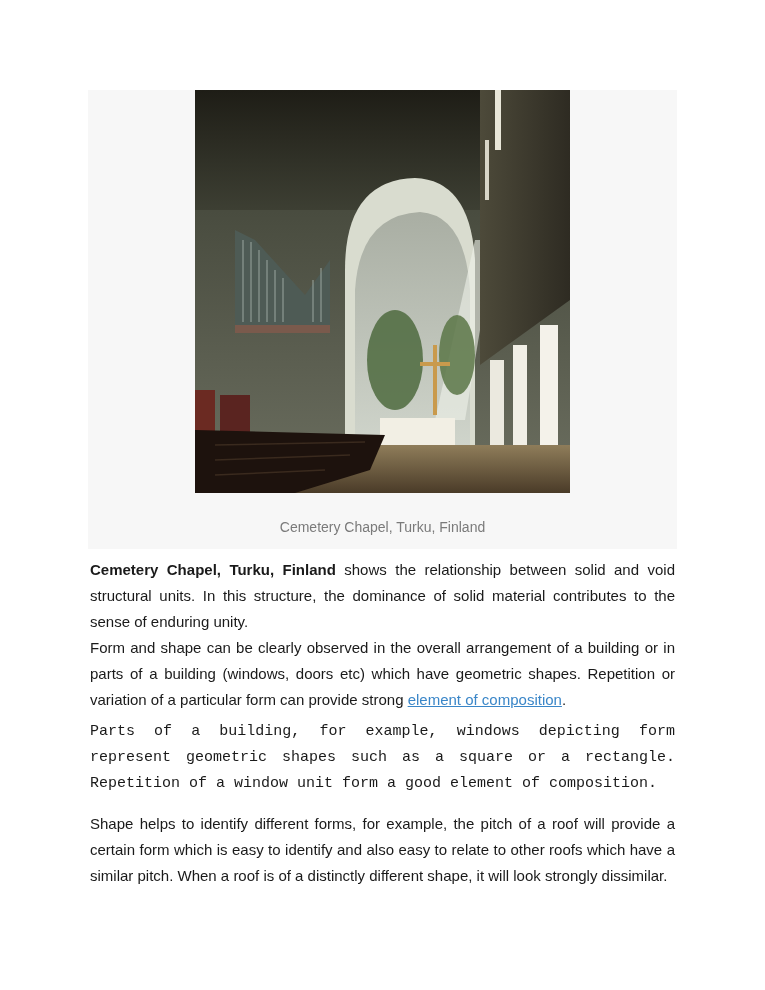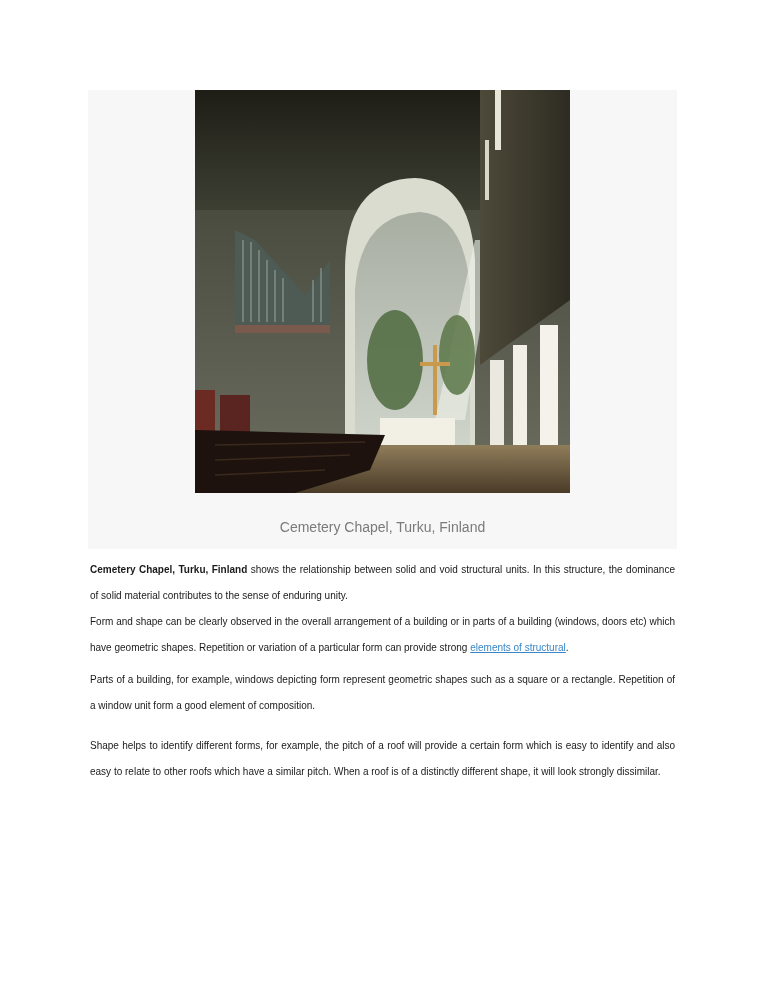--- a/index.html
+++ b/index.html
@@ -47,33 +47,33 @@
       color: #7a7a7a;
     }
     .content {
       position: absolute;
       left: 90px;
       top: 557px;
       width: 585px;
     }
     p {
       margin: 0;
-      font-size: 10px;
+      font-size: 15px;
       line-height: 26px;
       text-align: justify;
     }
     p.p1 { margin-bottom: 0; }
     h2 {
       margin: 3px 0 3px 0;
       font-size: 18px;
       font-weight: bold;
       line-height: 24px;
     }
     p.p2 { margin-bottom: 6px; }
-    p.p3 { margin-bottom: 14px; }
+    p.p3 { margin-bottom: 14px; font-family: Liberation Mono, monospace; }
     a.link {
       color: #3a86c8;
       text-decoration: underline;
     }
     b { font-weight: bold; }
   </style>
 </head>
 <body>
 
 <div class="figure-box">
@@ -149,16 +149,16 @@
         <line x1="20" y1="370" x2="155" y2="365"></line>
         <line x1="20" y1="385" x2="130" y2="380"></line>
       </g>
     </svg>
   </div>
   <div class="figure-caption">Cemetery Chapel, Turku, Finland</div>
 </div>
 
 <div class="content">
   <p class="p1"><b>Cemetery Chapel, Turku, Finland</b><span> shows the relationship between solid and void structural units. In this structure, the dominance of solid material contributes to the sense of enduring unity.</span></p>
-  <p class="p2"><span>Form and shape can be clearly observed in the overall arrangement of a building or in parts of a building (windows, doors etc) which have geometric shapes. Repetition or variation of a particular form can provide strong </span><a class="link" href="#">elements of structural</a><span>.</span></p>
+  <p class="p2"><span>Form and shape can be clearly observed in the overall arrangement of a building or in parts of a building (windows, doors etc) which have geometric shapes. Repetition or variation of a particular form can provide strong </span><a class="link" href="#">element of composition</a><span>.</span></p>
   <p class="p3">Parts of a building, for example, windows depicting form represent geometric shapes such as a square or a rectangle. Repetition of a window unit form a good element of composition.</p>
   <p class="p4">Shape helps to identify different forms, for example, the pitch of a roof will provide a certain form which is easy to identify and also easy to relate to other roofs which have a similar pitch. When a roof is of a distinctly different shape, it will look strongly dissimilar.</p>
 </div>
 
 </body></html>

